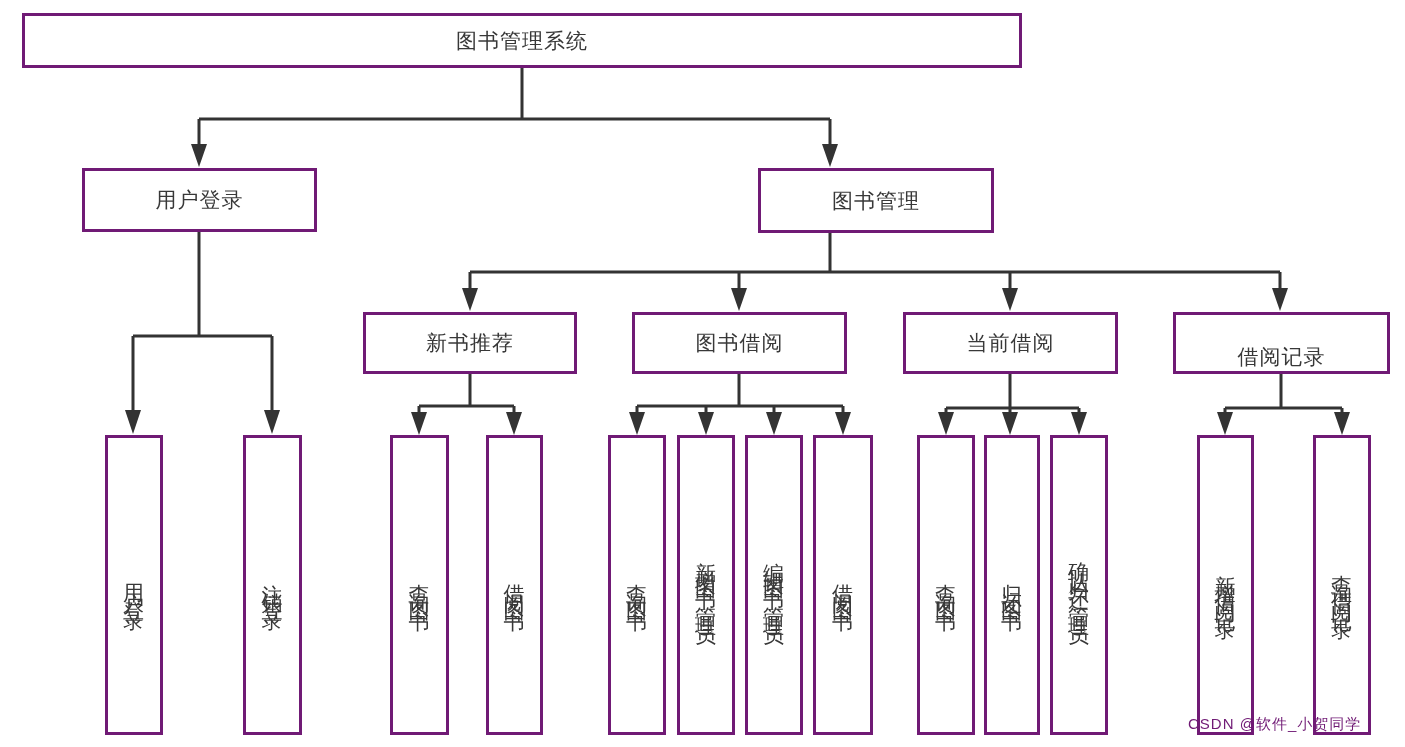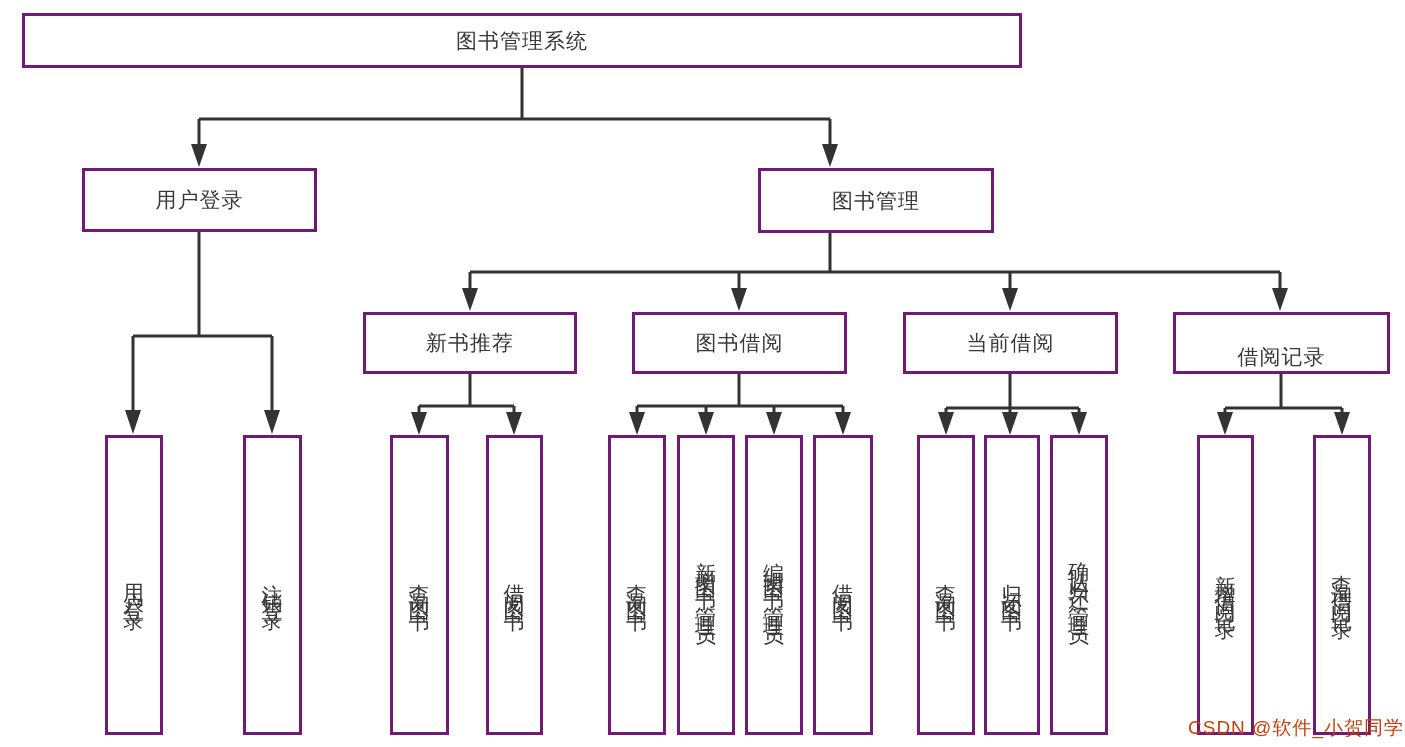--- a/index.html
+++ b/index.html
@@ -38,22 +38,22 @@
     text-orientation: mixed;
     font-size: 21px;
     letter-spacing: 9px;
     line-height: 1;
     white-space: nowrap;
   }
   #watermark {
     position: absolute;
     left: 1188px;
     top: 715px;
-    font-size: 19px;
-    color: #c2410c;
+    font-size: 15px;
+    color: #701a75;
     letter-spacing: 1px;
     white-space: nowrap;
   }
 </style>
 </head>
 <body>
 
 <div id="stage">
 
   <svg id="connectors" viewBox="0 0 1405 747" xmlns="http://www.w3.org/2000/svg">

